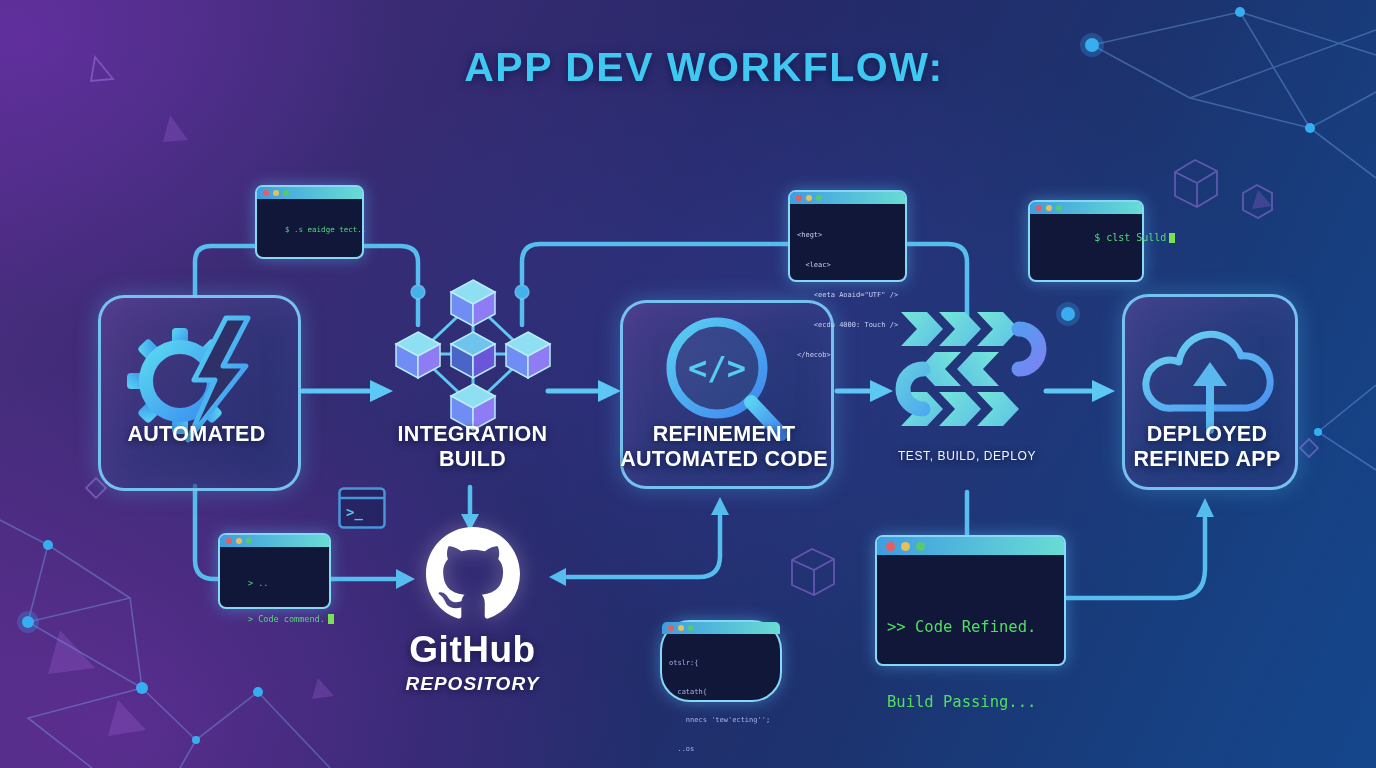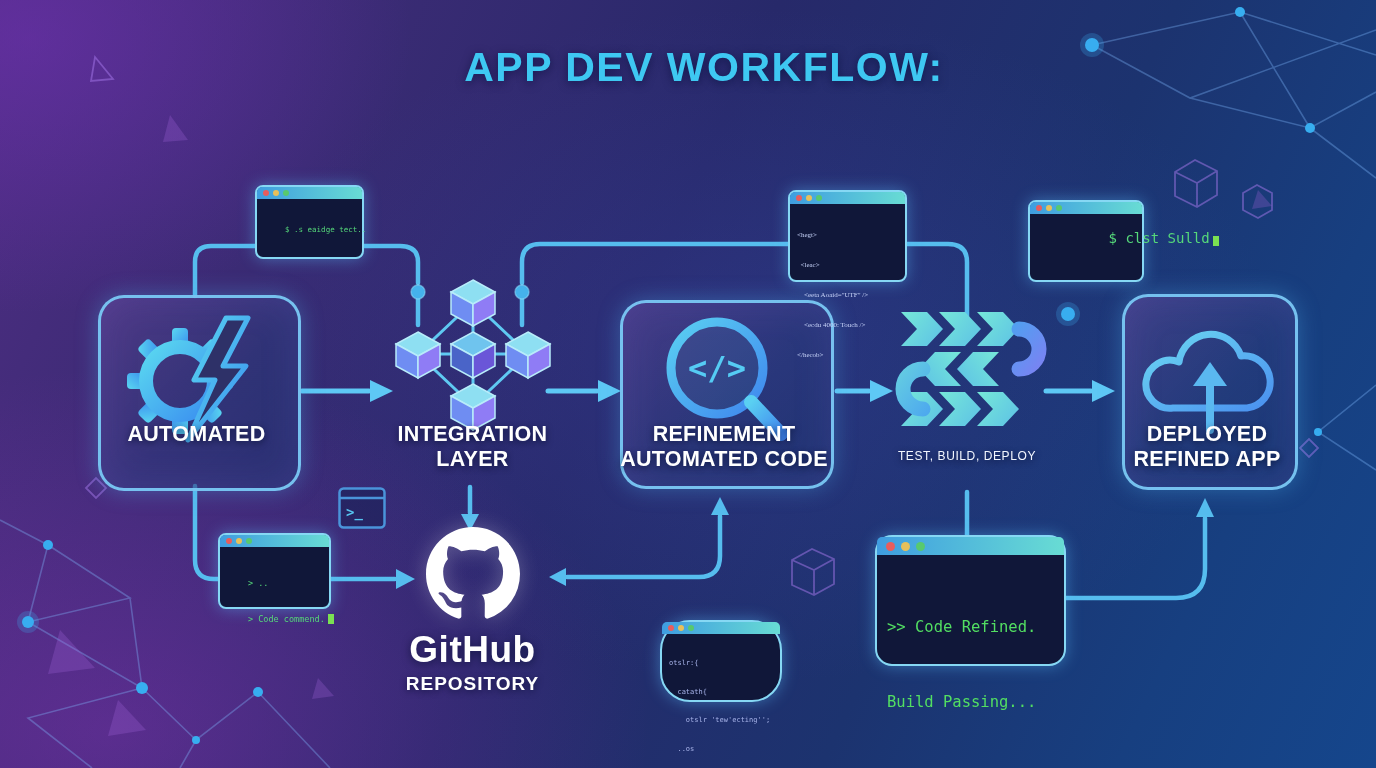--- a/index.html
+++ b/index.html
@@ -43,21 +43,21 @@
   .t-green{color:#55d87a;padding-left:28px;}
   .t-blue{color:#c6d2f8;}
   .t-purple{color:#a8b4ea;}
   .cursor{display:inline-block;background:#7be052;vertical-align:text-bottom;margin-left:3px;}
 
   
   .gh-wrap{position:absolute;left:380px;top:527px;width:185px;text-align:center;z-index:6;}
   .gh-name{font-size:37px;font-weight:bold;color:#ffffff;margin-top:8px;letter-spacing:.5px;
     text-shadow:0 2px 8px rgba(0,10,40,.6);}
   .gh-sub{font-size:19px;font-weight:bold;color:#ffffff;letter-spacing:1px;margin-top:2px;
-    text-shadow:0 2px 6px rgba(0,10,40,.6);}
+    text-shadow:0 2px 6px rgba(0,10,40,.6);font-style:italic;}
 
   .z2{z-index:2;} .z3{z-index:3;} .z5{z-index:5;}
 </style>
 </head>
 <body>
 
 <div id="stage">
 
   <svg class="abs z2" style="left:0;top:0;" width="1376" height="768" viewBox="0 0 1376 768">
     <g stroke="rgba(130,185,255,.35)" stroke-width="1.6" fill="none">
@@ -193,21 +193,21 @@
       </g>
       <g transform="translate(85,112)">
         <polygon points="0,0 22,12 0,24 -22,12" fill="#8edff2"></polygon>
         <polygon points="-22,12 0,24 0,46 -22,34" fill="#6f8df2"></polygon>
         <polygon points="22,12 0,24 0,46 22,34" fill="#8f7cf5"></polygon>
       </g>
     </g>
   </svg>
   <div class="node-label" style="left:385px;top:422px;width:175px;">
     <div>INTEGRATION</div>
-    <div>LAYER</div>
+    <div>BUILD</div>
   </div>
 
   <div class="wf-box" style="left:620px;top:300px;width:208px;height:183px;"></div>
   <svg class="abs z5" style="left:645px;top:308px;" width="160" height="145" viewBox="0 0 160 145">
     <defs>
       <linearGradient id="magG" x1="0" y1="0" x2="1" y2="1">
         <stop offset="0" stop-color="#5ad0f2"></stop>
           <stop offset="1" stop-color="#3f86ee"></stop>
       </linearGradient>
     </defs>
@@ -282,74 +282,74 @@
       <div>$ .s eaidge tect..</div>
     </div>
   </div>
 
   <div class="term" style="left:788px;top:190px;width:115px;height:88px;">
     <div class="term-bar">
       <span class="tdot" style="background:#e85d5d"></span>
         <span class="tdot" style="background:#e8c05a"></span>
         <span class="tdot" style="background:#58c96e"></span>
     </div>
-    <div class="term-body t-blue" style="font-size:7px;line-height:10px;font-family:Liberation Serif, serif;">
+    <div class="term-body t-blue" style="font-size:7px;line-height:10px;">
       <div>&lt;hegt&gt;</div>
       <div>  &lt;leac&gt;</div>
       <div>    &lt;eeta Aoaid="UTF" /&gt;</div>
       <div>    &lt;ecdu 4000: Touch /&gt;</div>
       <div>&lt;/hecob&gt;</div>
     </div>
   </div>
 
   <div class="term" style="left:1028px;top:200px;width:112px;height:78px;">
     <div class="term-bar">
       <span class="tdot" style="background:#e85d5d"></span>
         <span class="tdot" style="background:#e8c05a"></span>
         <span class="tdot" style="background:#58c96e"></span>
     </div>
-    <div class="term-body t-green" style="font-size:14px;line-height:12px;">
+    <div class="term-body t-green" style="font-size:10px;line-height:12px;">
       <span>$ clst Sulld</span><span class="cursor" style="width:6px;height:10px;"></span>
     </div>
   </div>
 
   <div class="term" style="left:218px;top:533px;width:109px;height:72px;">
     <div class="term-bar">
       <span class="tdot" style="background:#e85d5d"></span>
         <span class="tdot" style="background:#e8c05a"></span>
         <span class="tdot" style="background:#58c96e"></span>
     </div>
     <div class="term-body t-green" style="font-size:8.5px;line-height:12px;">
       <div>&gt; ..</div>
       <div><span>&gt; Code commend.</span><span class="cursor" style="width:6px;height:10px;"></span></div>
     </div>
   </div>
 
-  <div class="term" style="left:875px;top:535px;width:187px;height:127px;border-radius:17px;">
+  <div class="term" style="left:875px;top:535px;width:187px;height:127px;">
     <div class="term-bar big">
       <span class="tdot" style="background:#e85d5d"></span>
         <span class="tdot" style="background:#e8c05a"></span>
         <span class="tdot" style="background:#58c96e"></span>
     </div>
     <div class="term-body" style="font-size:15.5px;line-height:25px;color:#52de62;padding:10px;">
       <div>&gt;&gt; Code Refined.</div>
       <div>Build Passing...</div>
     </div>
   </div>
 
   <div class="term" style="left:660px;top:620px;width:118px;height:78px;border-radius:30px;">
     <div class="term-bar">
       <span class="tdot" style="background:#e85d5d"></span>
         <span class="tdot" style="background:#e8c05a"></span>
         <span class="tdot" style="background:#58c96e"></span>
     </div>
     <div class="term-body t-purple" style="font-size:7px;line-height:9.5px;">
       <div>otslr:{</div>
       <div>  catath{</div>
-      <div>    otslr 'tew'ecting'';</div>
+      <div>    nnecs 'tew'ecting'';</div>
       <div>  ..os</div>
       
       
     </div>
   </div>
 
   <svg class="abs z5" style="left:338px;top:487px;" width="48" height="42" viewBox="0 0 48 42">
     <rect x="1.5" y="1.5" width="45" height="39" rx="4" fill="rgba(20,30,80,.5)" stroke="#4a94da" stroke-width="2.5"></rect>
     <line x1="1.5" y1="11" x2="46.5" y2="11" stroke="#4a94da" stroke-width="2.5"></line>
     <text x="8" y="30" font-family="DejaVu Sans Mono, monospace" font-size="14" font-weight="bold" fill="#56c4f0">&gt;_</text>

